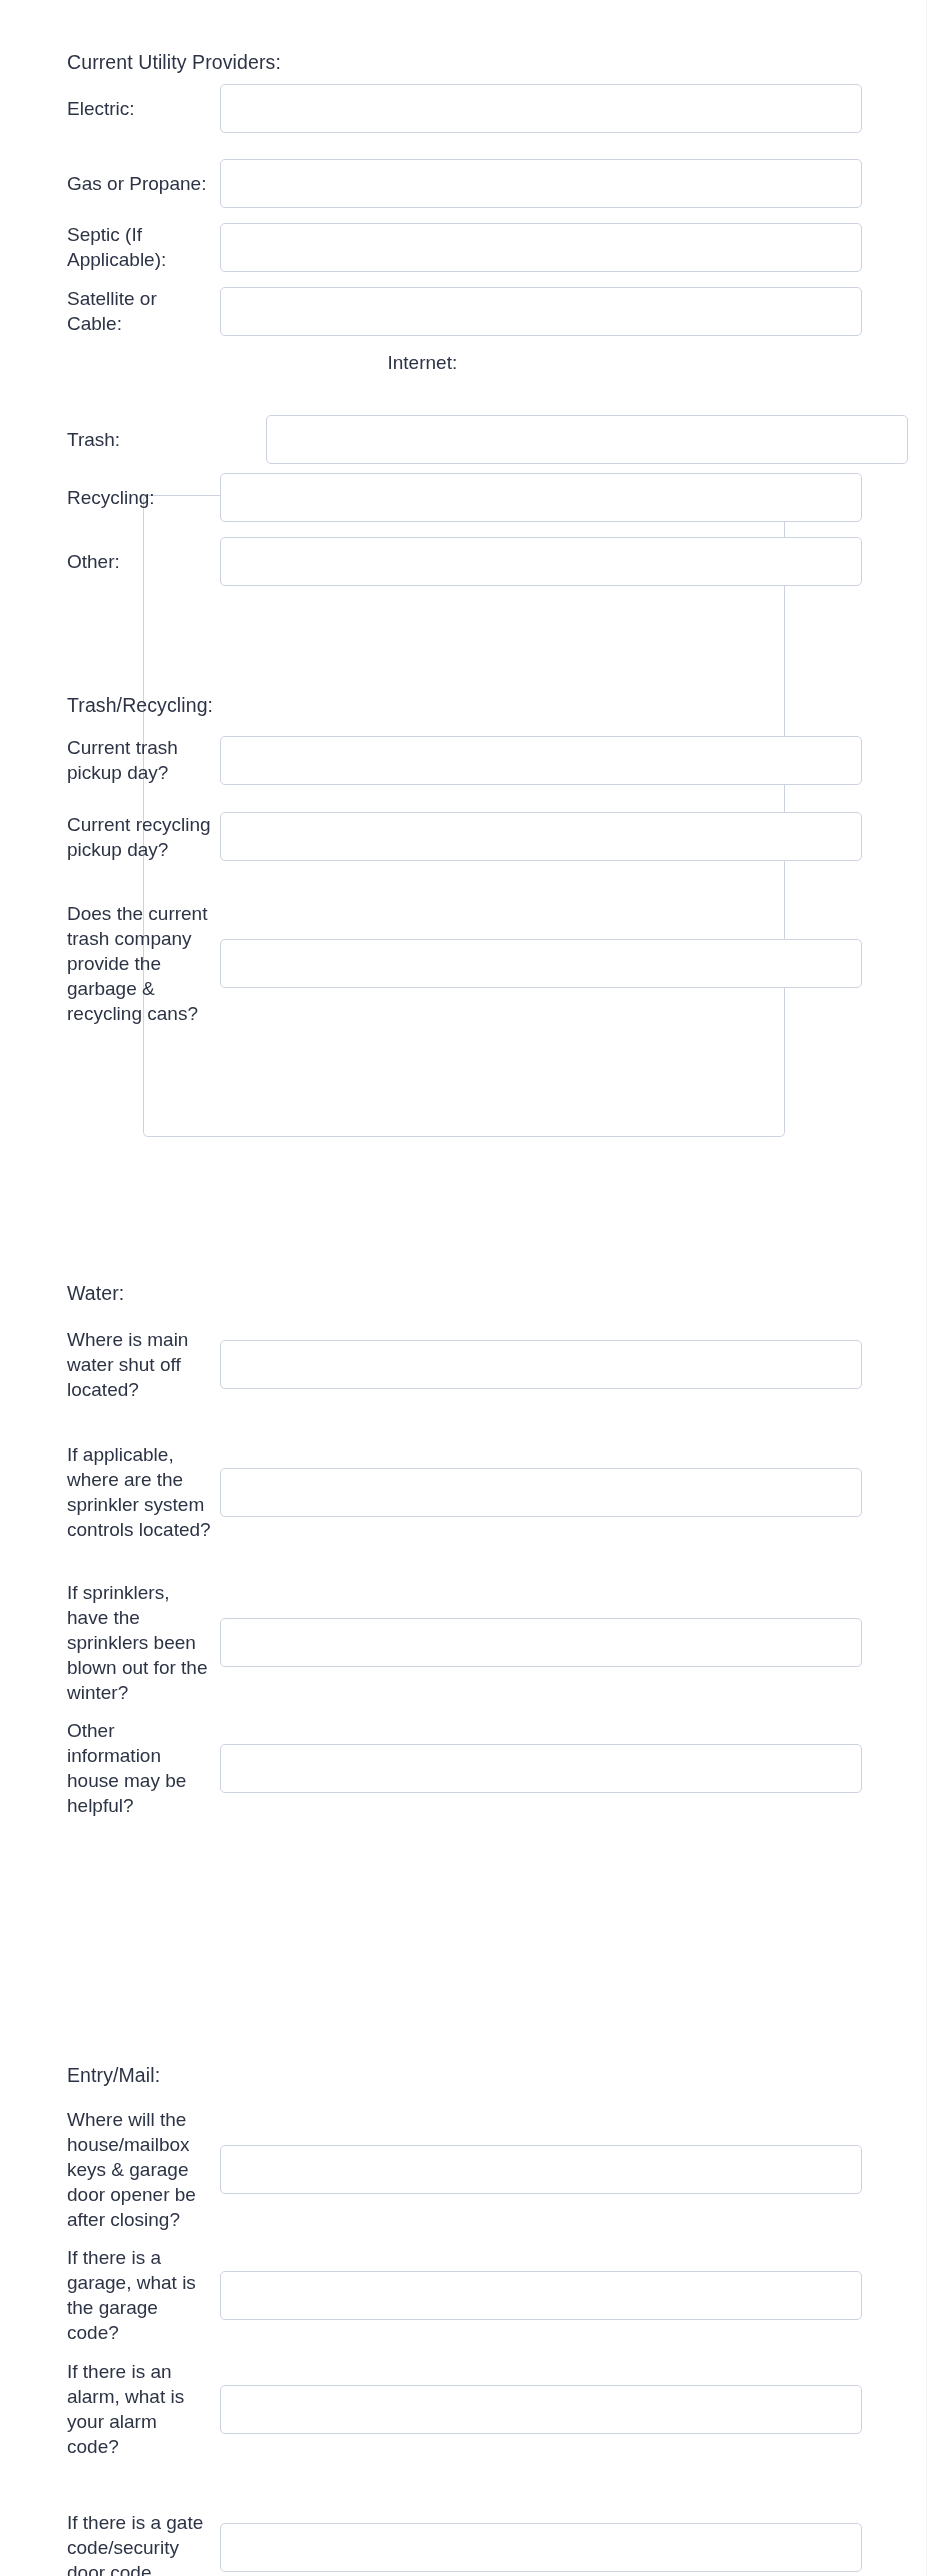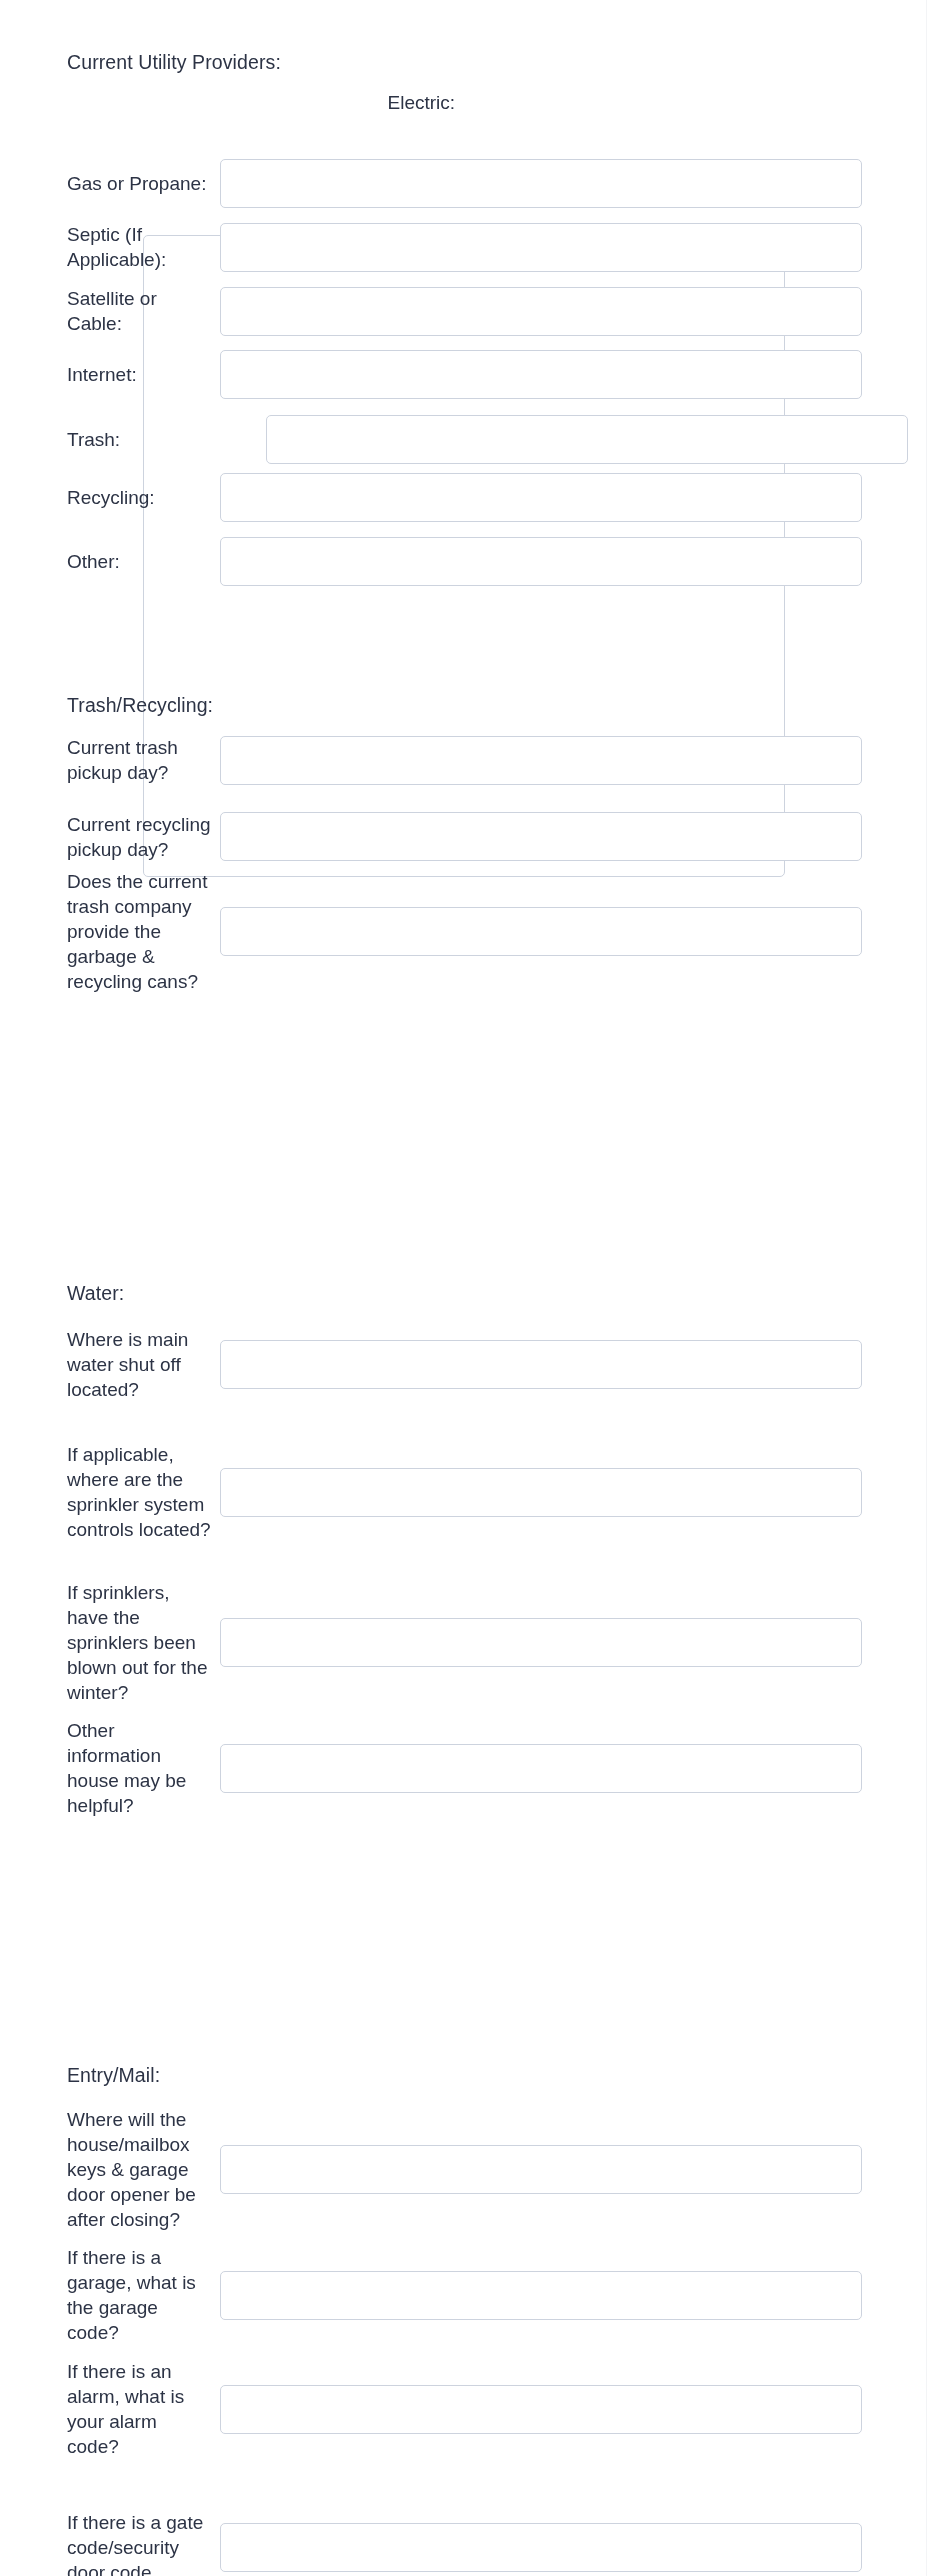--- a/index.html
+++ b/index.html
@@ -64,37 +64,37 @@
       outline: none;
     }
   </style>
 </head>
 <body>
 
 <div class="right-edge"></div>
 
 <h3 class="section-title" style="top:50px;">Current Utility Providers:</h3>
 
-<div class="row" style="top:90px; height:53px;flex-direction:column;">
+<div class="row" style="top:82px; height:53px;">
   <label class="row-label">Electric:</label>
   <input class="row-input" type="text" value="" style="">
 </div>
 <div class="row" style="top:158px; height:50px;">
   <label class="row-label">Gas or Propane:</label>
   <input class="row-input" type="text" value="" style="">
 </div>
 <div class="row" style="top:222px; height:50px;">
   <label class="row-label">Septic (If Applicable):</label>
   <input class="row-input" type="text" value="" style="">
 </div>
 <div class="row" style="top:286px; height:50px;">
   <label class="row-label">Satellite or Cable:</label>
   <input class="row-input" type="text" value="" style="">
 </div>
-<div class="row" style="top:350px; height:49px;">
+<div class="row" style="top:350px; height:49px;flex-direction:column;">
   <label class="row-label">Internet:</label>
   <input class="row-input" type="text" value="" style="">
 </div>
 <div class="row" style="top:415px; height:49px;gap:46px;">
   <label class="row-label">Trash:</label>
   <input class="row-input" type="text" value="" style="">
 </div>
 <div class="row" style="top:479px; height:36px;">
   <label class="row-label">Recycling:</label>
   <input class="row-input" type="text" value="" style="">
@@ -107,21 +107,21 @@
 <h3 class="section-title" style="top:693px;">Trash/Recycling:</h3>
 
 <div class="row" style="top:735px; height:50px;">
   <label class="row-label">Current trash pickup day?</label>
   <input class="row-input" type="text" value="" style="">
 </div>
 <div class="row" style="top:799px; height:75px;">
   <label class="row-label">Current recycling pickup day?</label>
   <input class="row-input" type="text" value="" style="">
 </div>
-<div class="row" style="top:856px; height:150px;">
+<div class="row" style="top:888px; height:150px;">
   <label class="row-label">Does the current trash company provide the garbage &amp; recycling cans?</label>
   <input class="row-input" type="text" value="" style="">
 </div>
 
 <h3 class="section-title" style="top:1281px;">Water:</h3>
 
 <div class="row" style="top:1327px; height:75px;">
   <label class="row-label">Where is main water shut off located?</label>
   <input class="row-input" type="text" value="" style="">
 </div>

